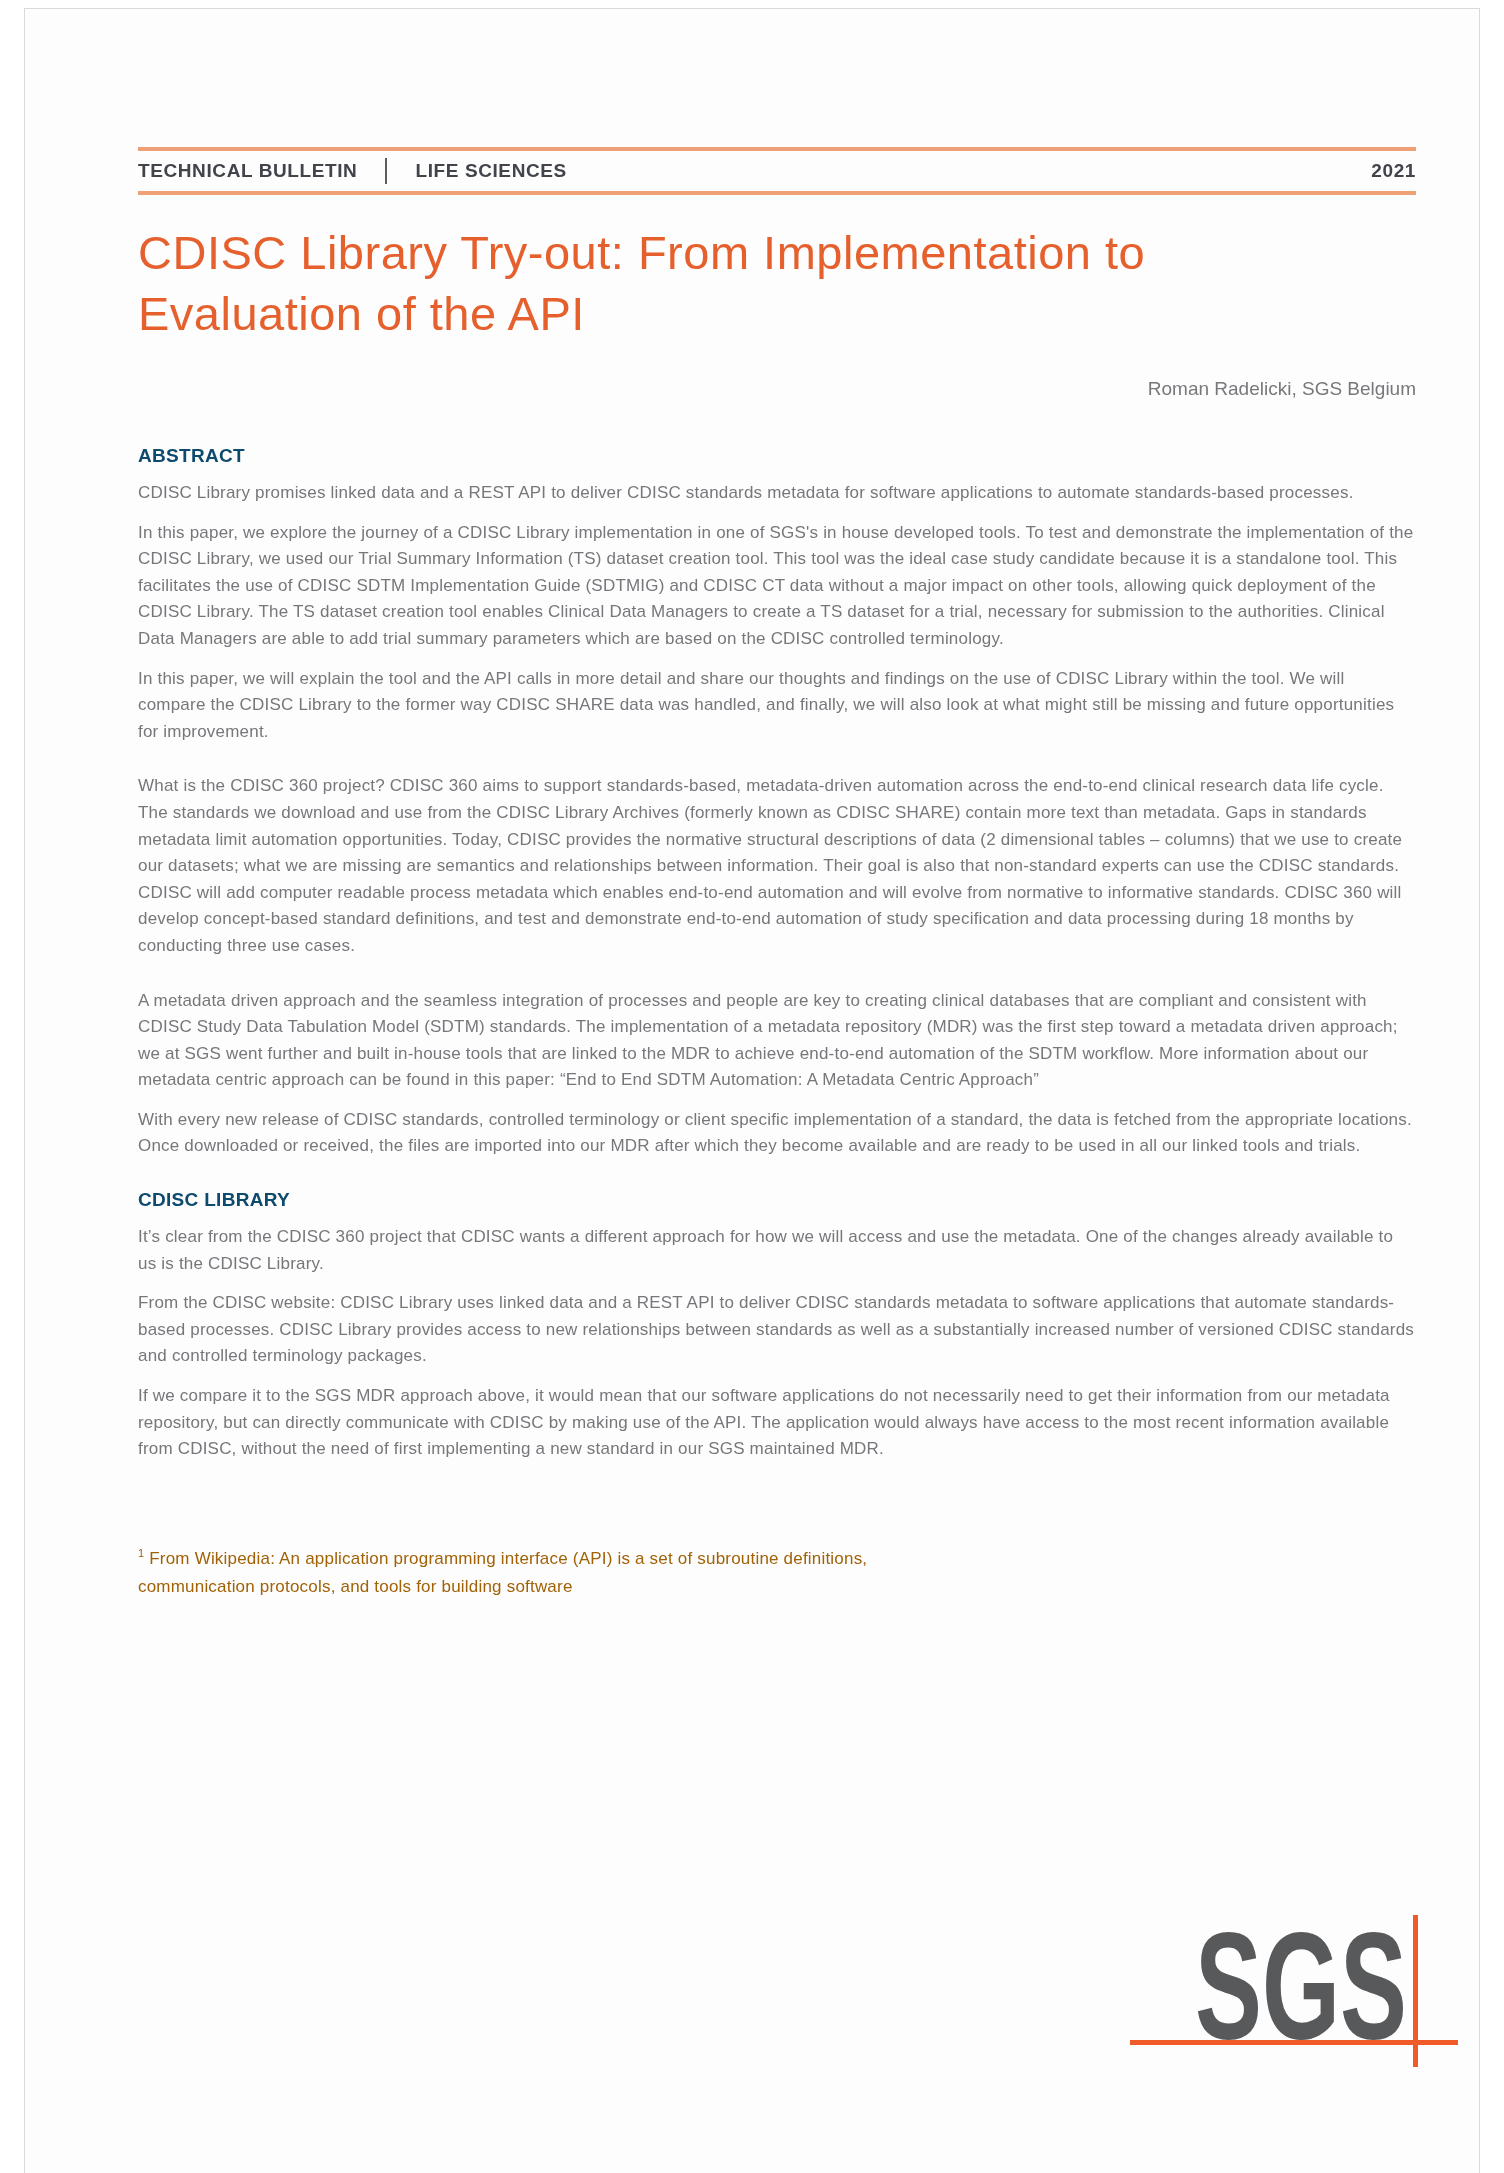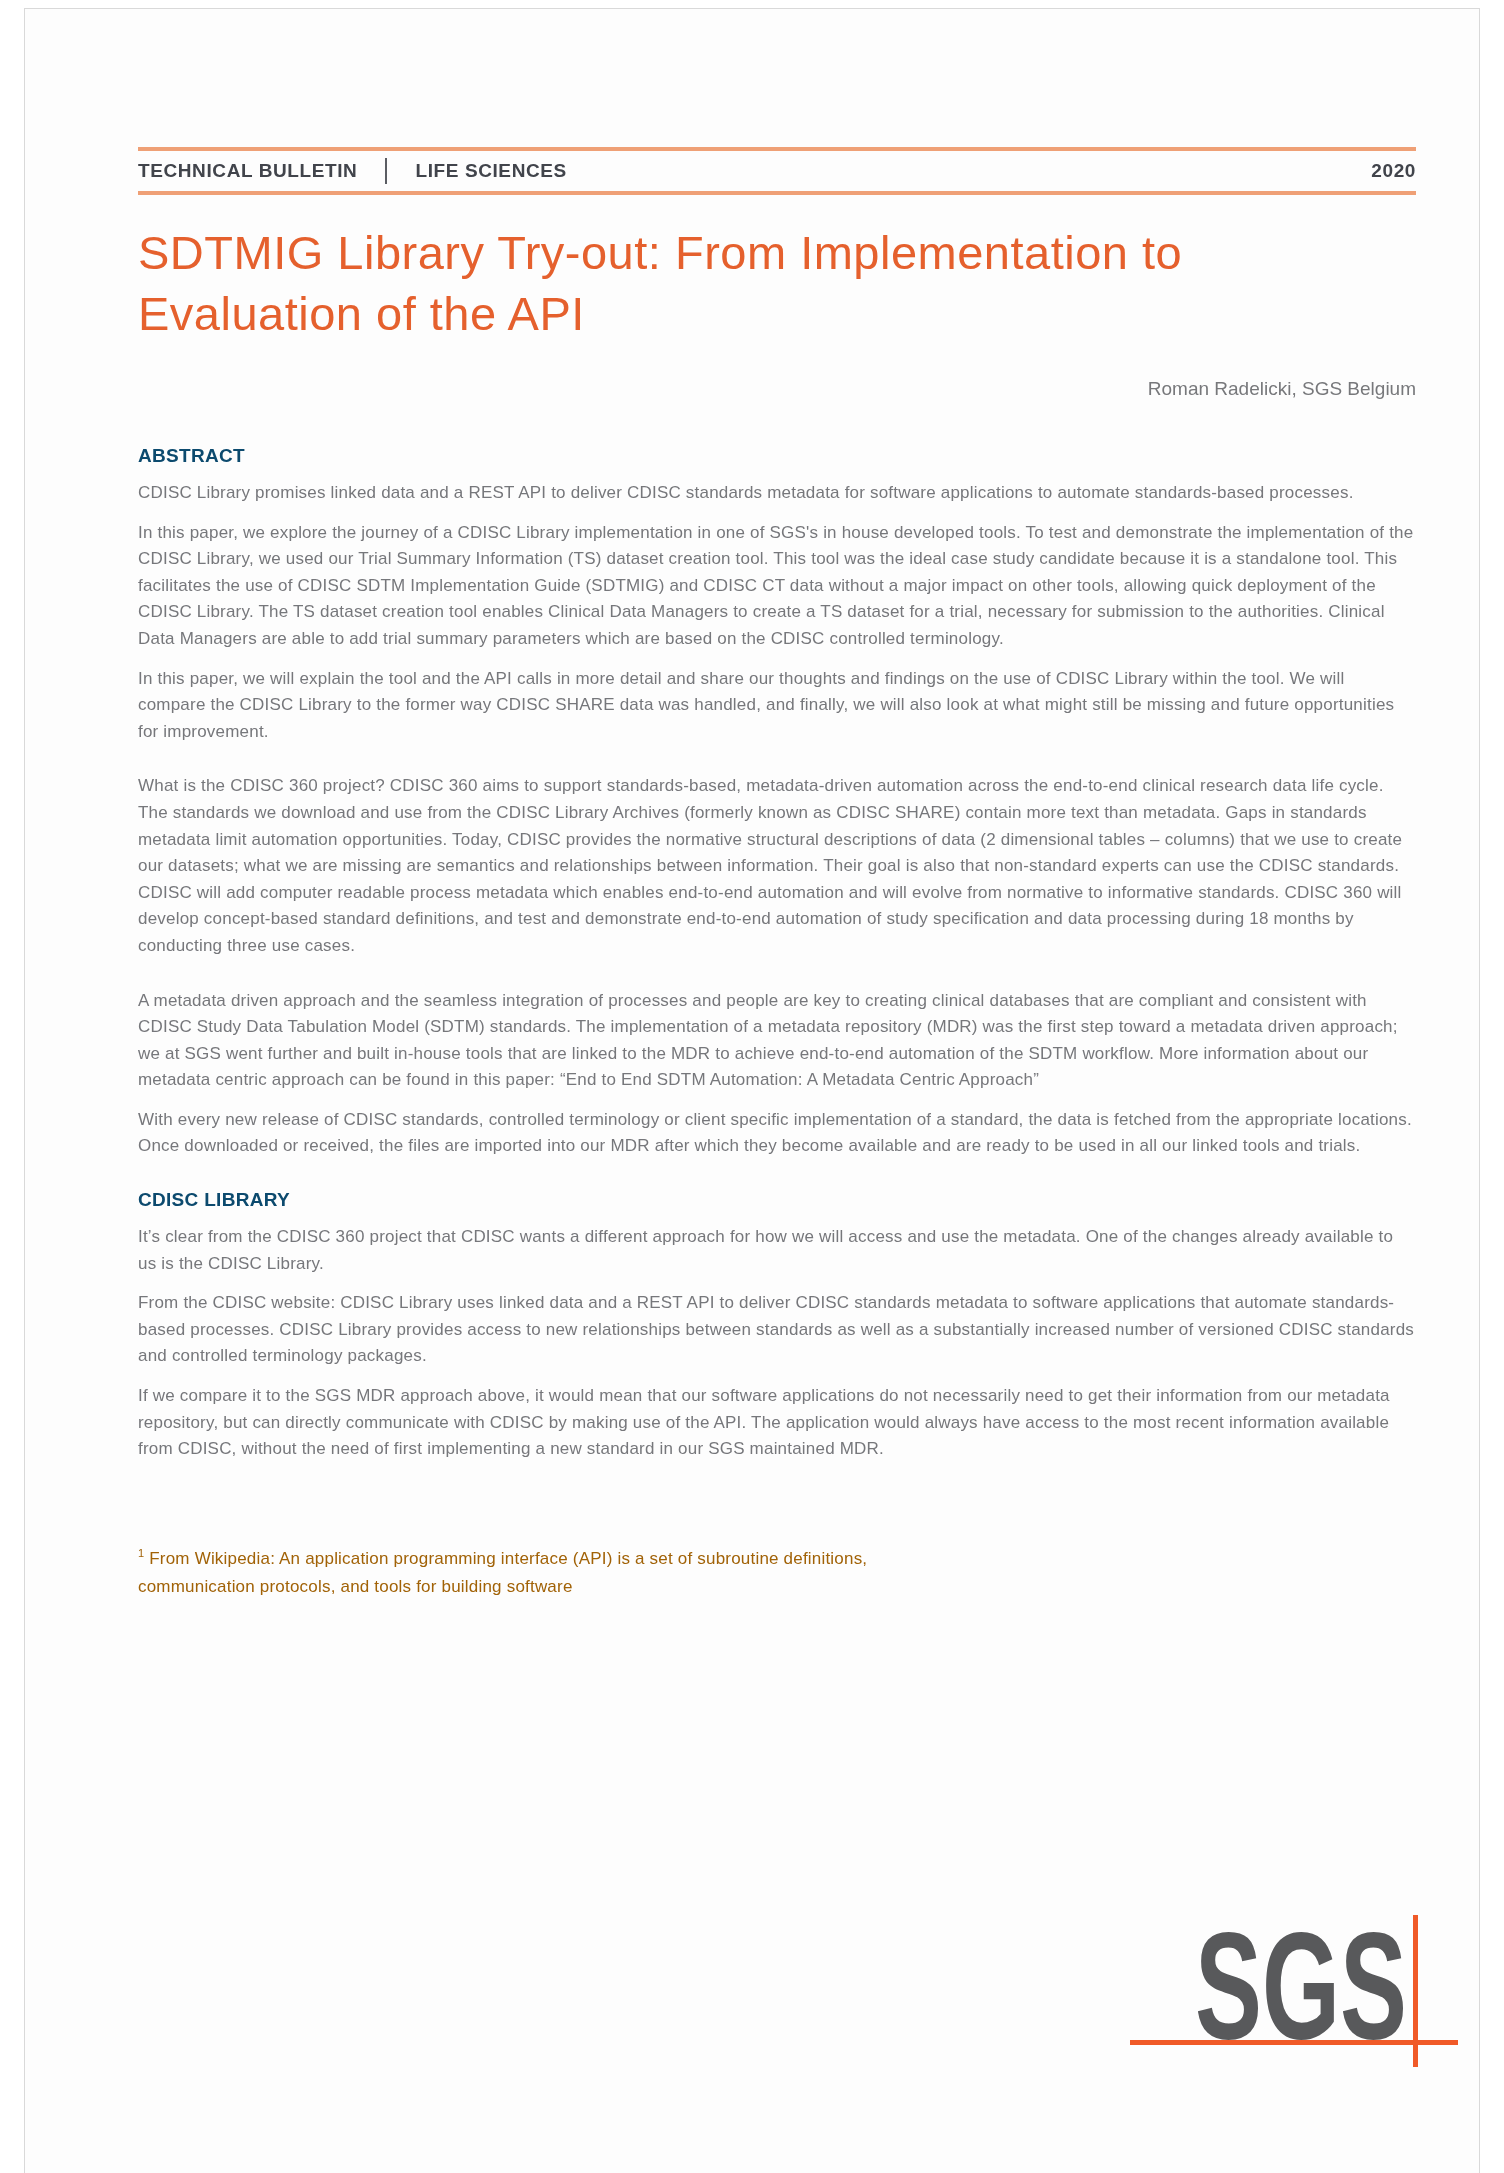--- a/index.html
+++ b/index.html
@@ -83,26 +83,26 @@
 </head>
 <body>
 
 <div class="page">
 
   <div class="rule rule-top"></div>
   <div class="mast-row">
     <span>TECHNICAL BULLETIN</span>
     <span class="mast-divider"></span>
     <span>LIFE SCIENCES</span>
-    <span class="mast-year">2020</span>
+    <span class="mast-year">2021</span>
   </div>
   <div class="rule rule-bottom"></div>
 
   <div class="article">
-    <h1 class="article-title">SDTMIG Library Try-out: From Implementation to
+    <h1 class="article-title">CDISC Library Try-out: From Implementation to
 Evaluation of the API</h1>
     <div class="author">Roman Radelicki, SGS Belgium</div>
 
     <div class="section">
       <h2>ABSTRACT</h2>
       <p>CDISC Library promises linked data and a REST API to deliver CDISC standards metadata for software applications to automate standards-based processes.</p>
       <p>In this paper, we explore the journey of a CDISC Library implementation in one of SGS's in house developed tools. To test and demonstrate the implementation of the CDISC Library, we used our Trial Summary Information (TS) dataset creation tool. This tool was the ideal case study candidate because it is a standalone tool. This facilitates the use of CDISC SDTM Implementation Guide (SDTMIG) and CDISC CT data without a major impact on other tools, allowing quick deployment of the CDISC Library. The TS dataset creation tool enables Clinical Data Managers to create a TS dataset for a trial, necessary for submission to the authorities. Clinical Data Managers are able to add trial summary parameters which are based on the CDISC controlled terminology.</p>
       <p>In this paper, we will explain the tool and the API calls in more detail and share our thoughts and findings on the use of CDISC Library within the tool. We will compare the CDISC Library to the former way CDISC SHARE data was handled, and finally, we will also look at what might still be missing and future opportunities for improvement.</p>
     </div>
 

